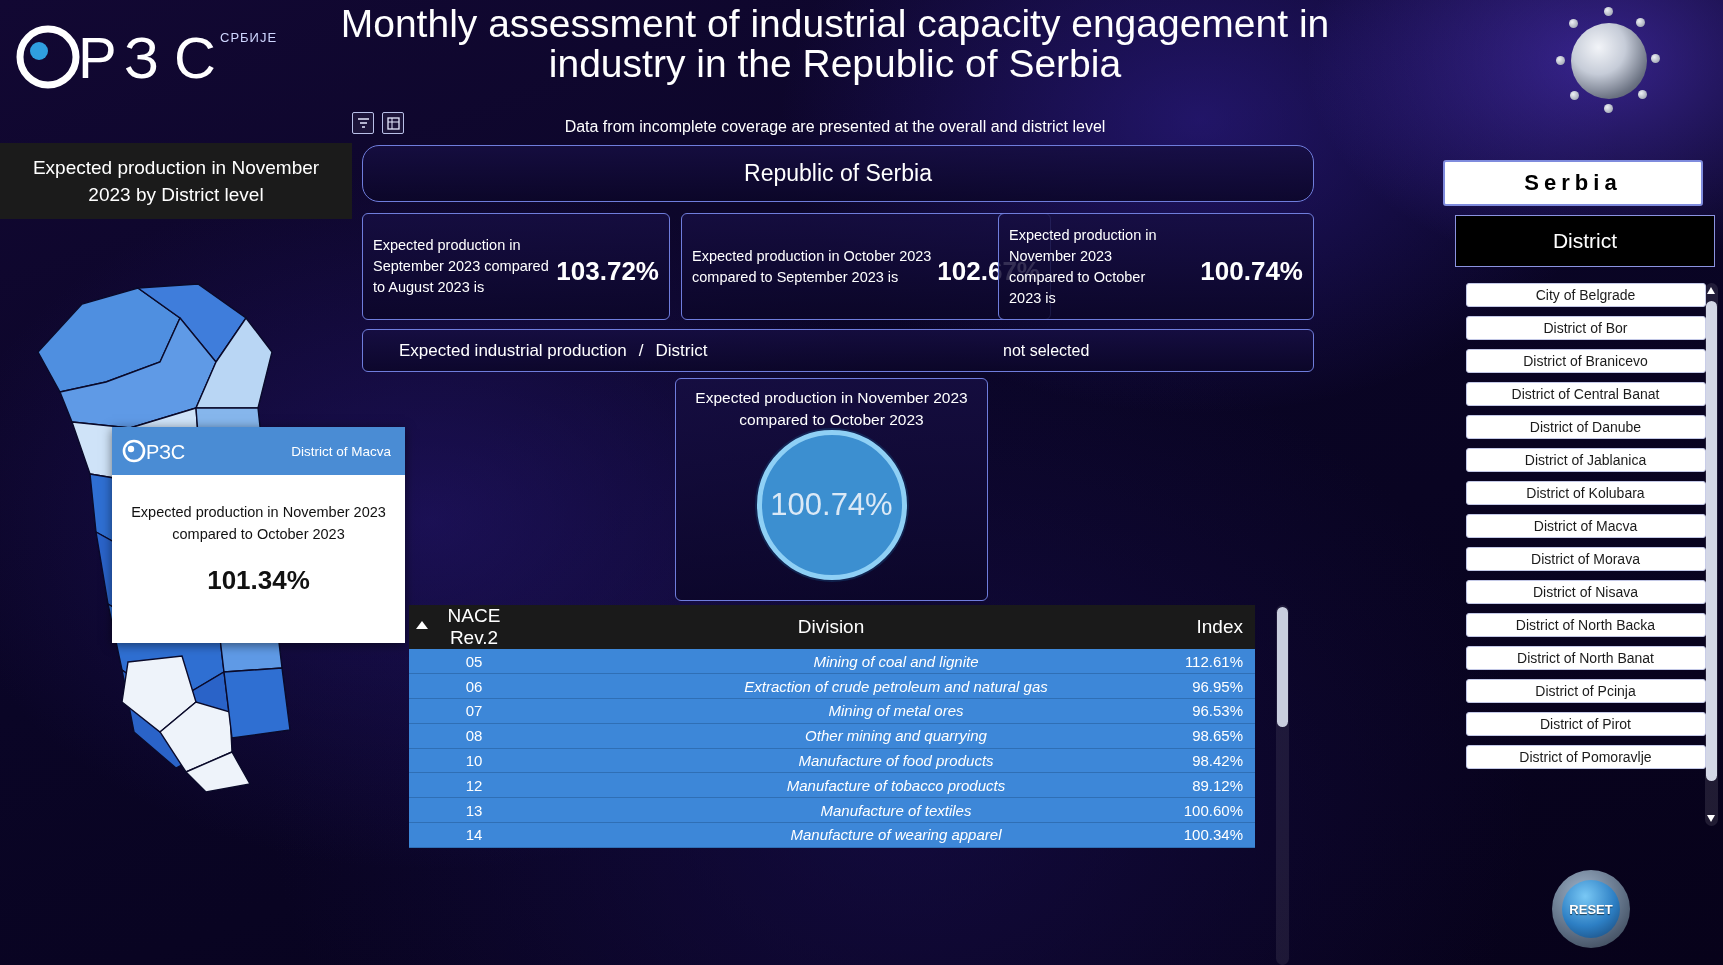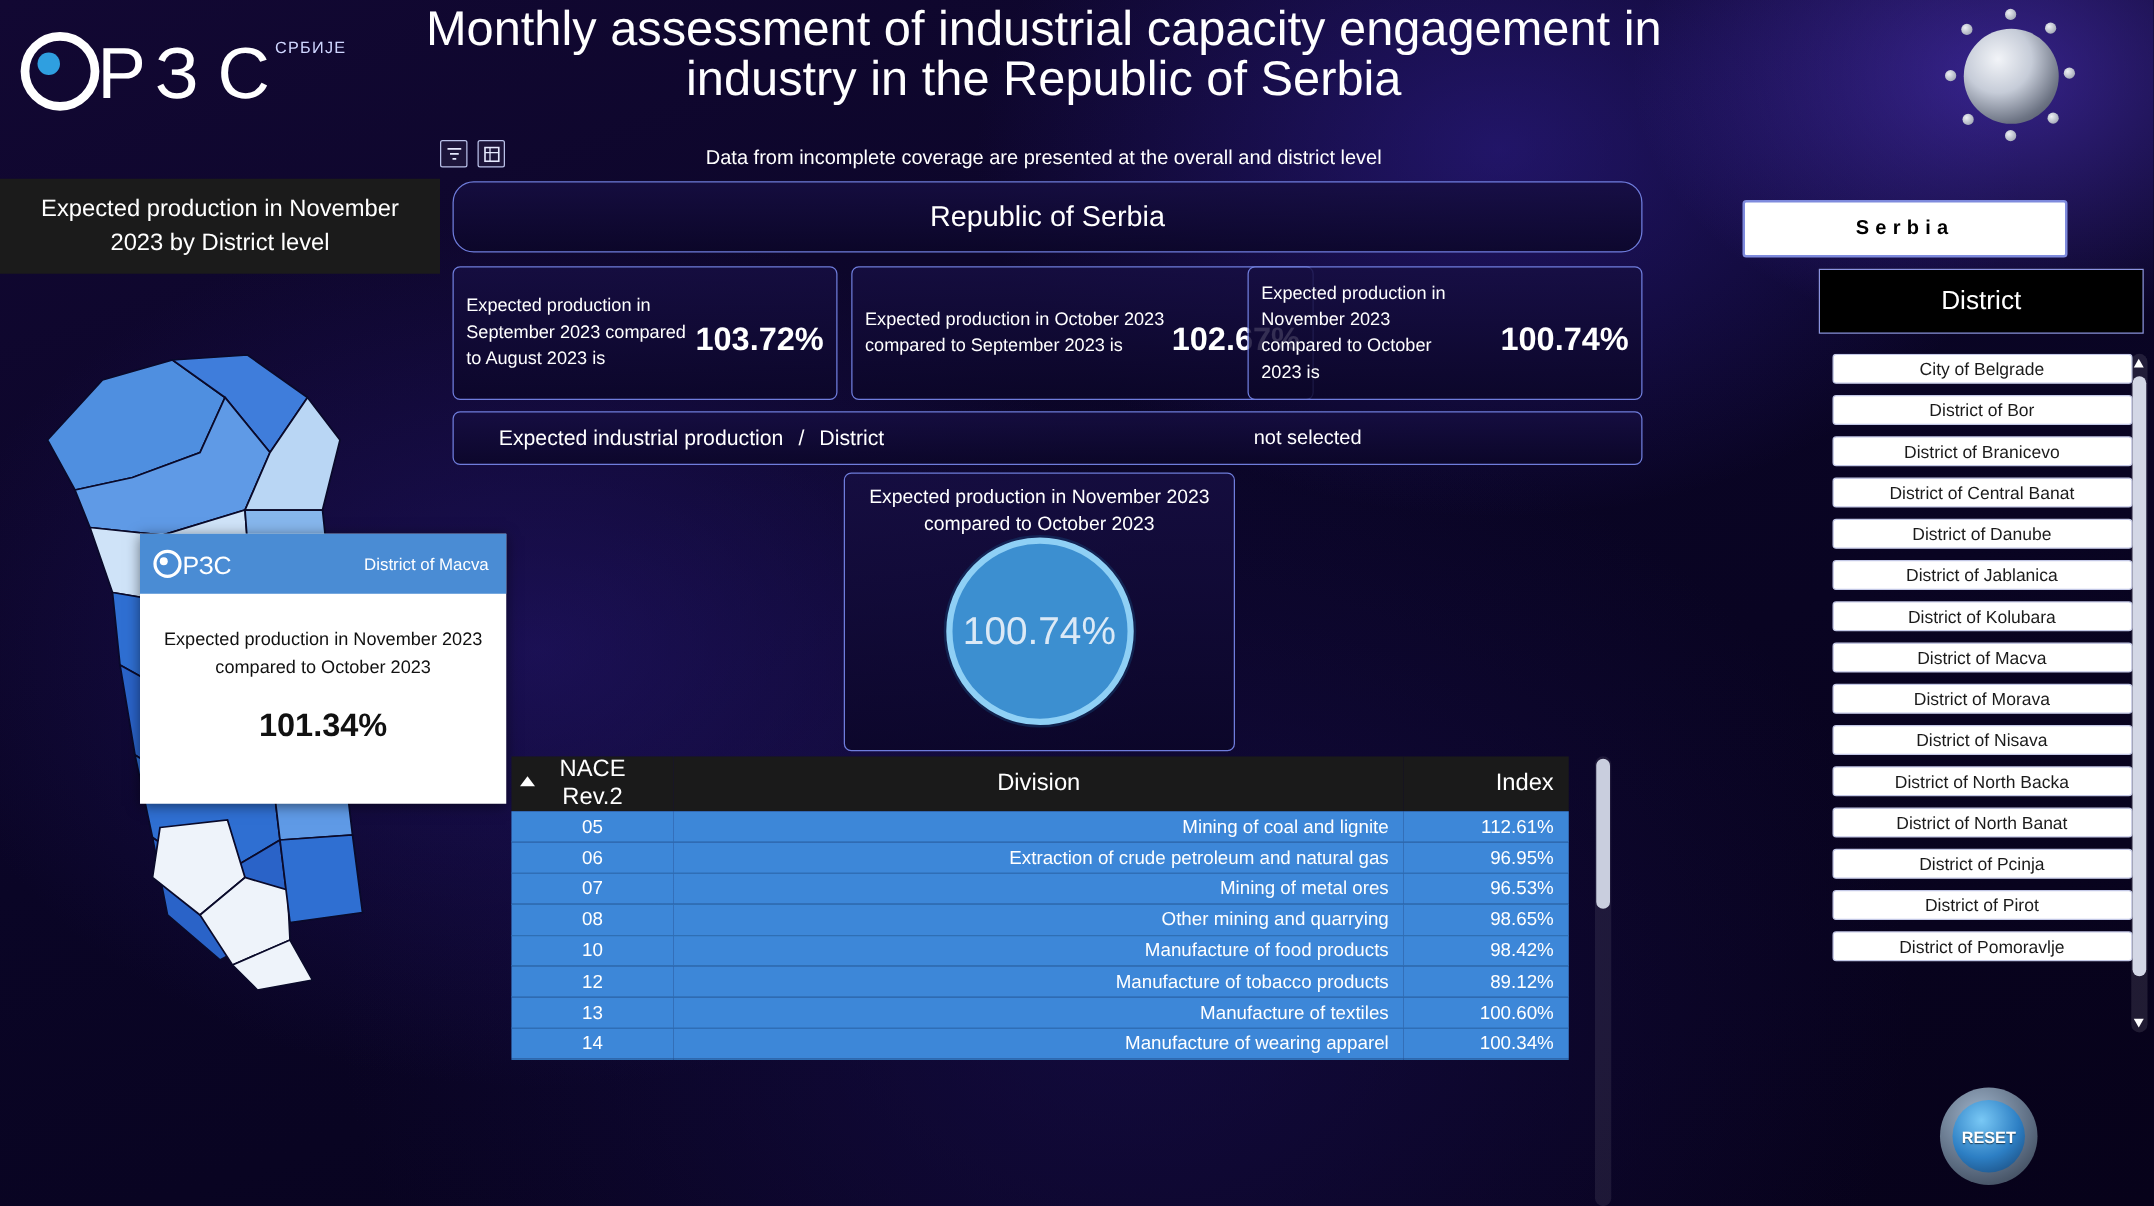--- a/index.html
+++ b/index.html
@@ -147,36 +147,36 @@
   .sort-caret {
     position: absolute; left: 7px; top: 16px;
     width: 0; height: 0; border-left: 6px solid transparent;
     border-right: 6px solid transparent; border-bottom: 8px solid #ffffff;
   }
   tbody td {
     background: #3d87d8; color: #ffffff; font-size: 15px;
     height: 24.8px; padding: 0 12px; border-bottom: 1px solid #2f6fb5;
   }
   td.c-nace { text-align: center; }
-  td.c-div  { text-align: right; padding-left: 142px; }
+  td.c-div  { text-align: center; padding-left: 142px; font-style: italic; }
   td.c-idx  { text-align: right; }
   .tscroll {
     position: absolute; left: 1276px; top: 605px; width: 13px; height: 360px;
     background: rgba(255,255,255,0.08); border-radius: 7px;
   }
   .tscroll .thumb {
     position: absolute; left: 1px; top: 2px; width: 11px; height: 120px;
     background: #c9cede; border-radius: 6px;
   }
   
   .serbia-btn {
-    position: absolute; left: 1394px; top: 160px; width: 260px; height: 46px;
+    position: absolute; left: 1443px; top: 160px; width: 260px; height: 46px;
     background: #ffffff; color: #000000; border: 2px solid #7f8bdd; border-radius: 3px;
     display: flex; align-items: center; justify-content: center;
-    font-size: 16px; letter-spacing: 5px; font-weight: bold;
+    font-size: 22px; letter-spacing: 5px; font-weight: bold;
   }
   .district-btn {
     position: absolute; left: 1455px; top: 215px; width: 260px; height: 52px;
     background: #000000; color: #ffffff; border: 1px solid #8b93e0;
     display: flex; align-items: center; justify-content: center; font-size: 21px;
   }
   .list-wrap {
     position: absolute; left: 1448px; top: 283px; width: 275px; height: 543px;
     overflow: hidden;
   }

